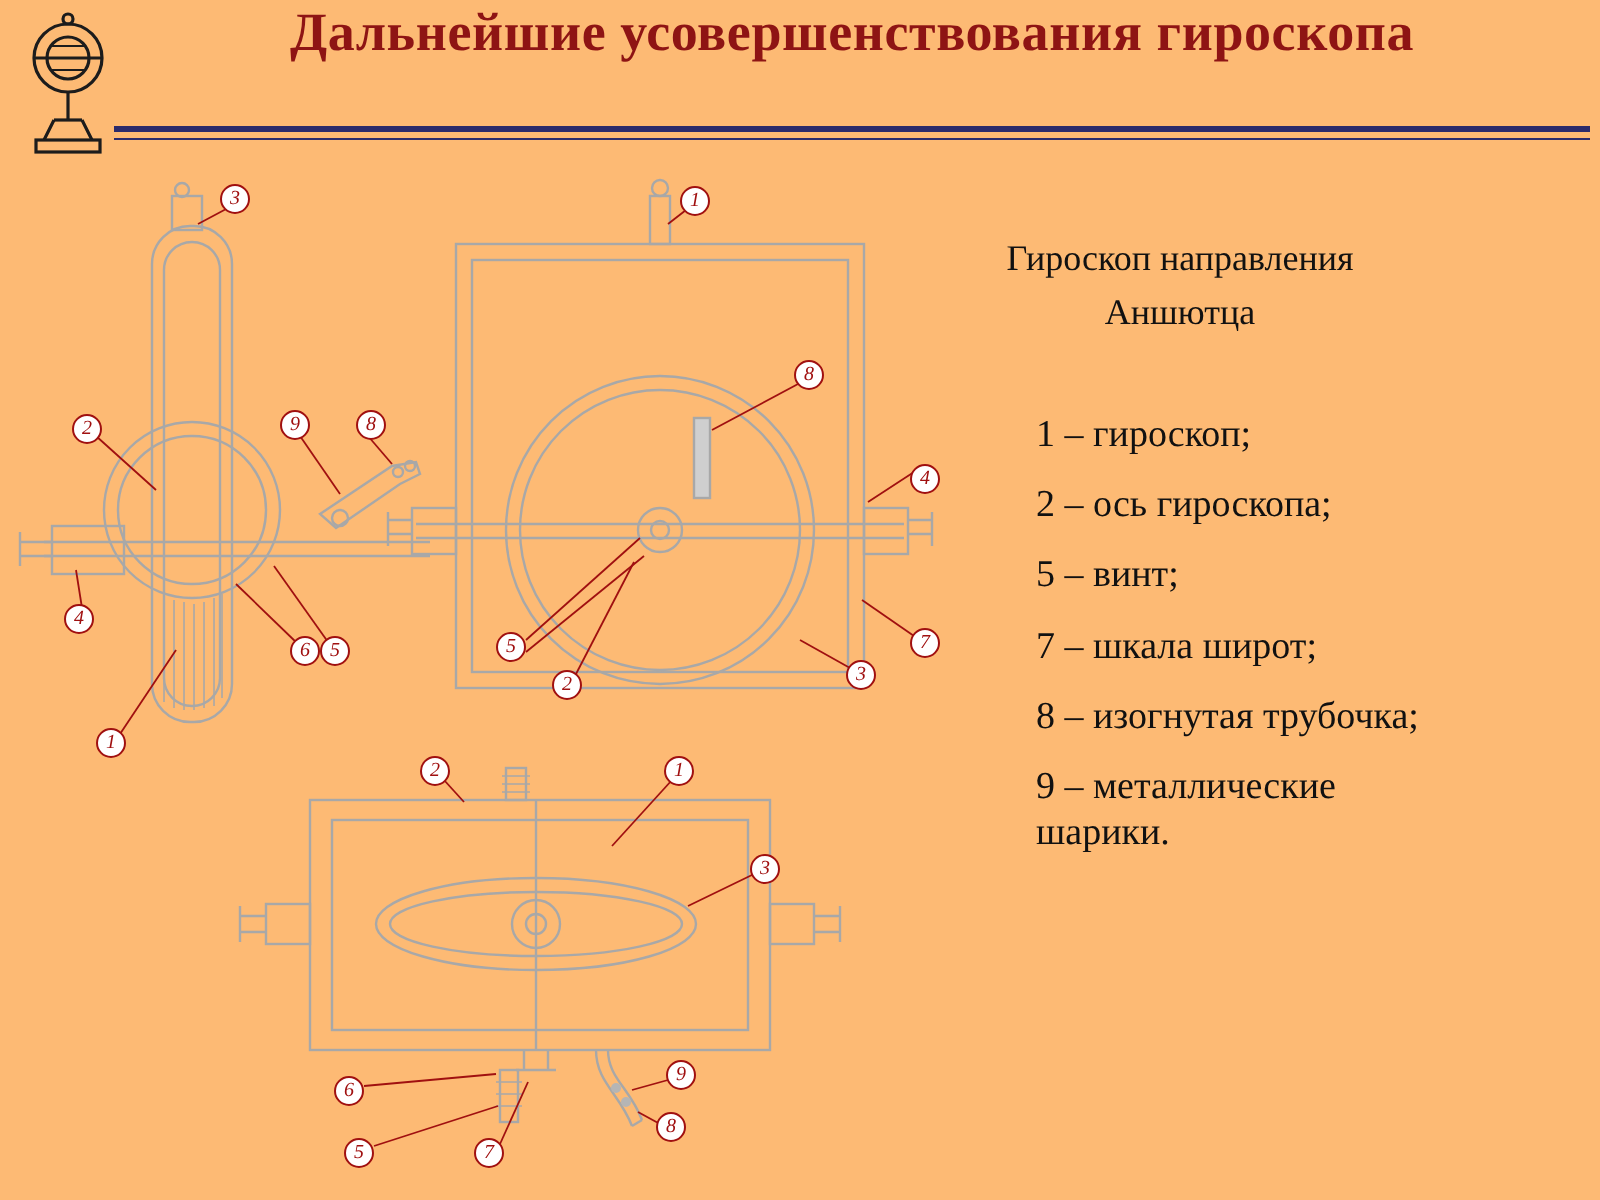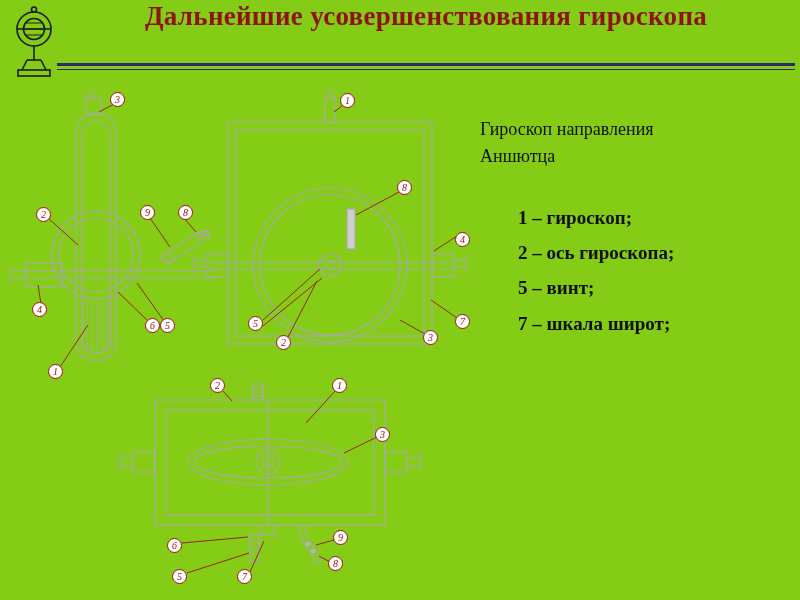--- a/index.html
+++ b/index.html
@@ -1,40 +1,40 @@
 <!DOCTYPE html>
 <html><head>
 <meta charset="utf-8">
 <style>
   html,body{margin:0;padding:0;background:#ffffff;}
   .slide{
-    position:relative;width:800px;height:600px;background:#84cc16;overflow:hidden;
+    position:relative;width:800px;height:600px;background:#fdba74;overflow:hidden;
     font-family:"Liberation Serif", serif;color:#111;
   }
   
   .logo{position:absolute;left:8px;top:4px;width:52px;height:76px;}
   
   .title{
     position:absolute;left:60px;top:1px;width:732px;margin:0;
     text-align:center;color:#8e1414;font-weight:bold;
     font-size:27px;line-height:30px;letter-spacing:.3px;
     font-family:"Liberation Serif", serif;
   }
   
   .rule{position:absolute;left:57px;top:63px;width:738px;}
   .rule-thick{height:3px;background:#2b2b6b;}
   .rule-thin{height:1px;background:#2b2b6b;margin-top:3px;}
   
   .caption{
     position:absolute;left:480px;top:116px;width:220px;
-    font-size:18px;line-height:27px;color:#111;
+    text-align:center;font-size:18px;line-height:27px;color:#111;
   }
   
   .legend{position:absolute;left:518px;top:206px;width:262px;font-size:19px;color:#111;}
-  .legend-item{margin-bottom:12px;white-space:pre-line;line-height:1.22;font-weight:bold;}
+  .legend-item{margin-bottom:12px;white-space:pre-line;line-height:1.22;}
   .legend-item.tight{line-height:1.1;margin-bottom:5px;}
   
   .drawings{position:absolute;left:0;top:85px;width:480px;height:515px;}
   .drawings svg{position:absolute;left:0;top:0;}
   
   .co{
     position:absolute;width:13px;height:13px;border:1.5px solid #a01010;border-radius:50%;
     background:#fff;color:#a01010;text-align:center;
     font:italic 10px/13px "Liberation Serif", serif;
   }
@@ -69,20 +69,23 @@
     <div class="rule-thin"></div>
   </div>
 
   <div class="caption">Гироскоп направления Аншютца</div>
 
   <div class="legend">
     <div class="legend-item">1 – гироскоп;</div>
     <div class="legend-item">2 – ось гироскопа;</div>
     <div class="legend-item">5 – винт;</div>
     <div class="legend-item">7 – шкала широт;</div>
+    <div class="legend-item">8 – изогнутая трубочка;</div>
+    <div class="legend-item">9 – металлические
+шарики.</div>
   </div>
 
   <div class="drawings">
     <svg width="480" height="515" viewBox="0 0 480 515">
 
       <g stroke="#a8a8a8" fill="none" stroke-width="1.2">
         <circle cx="91" cy="10" r="3.5"></circle>
         <rect x="86" y="13" width="15" height="17"></rect>
         <rect x="76" y="28" width="40" height="248" rx="19"></rect>
         <rect x="82" y="36" width="28" height="232" rx="14"></rect>

